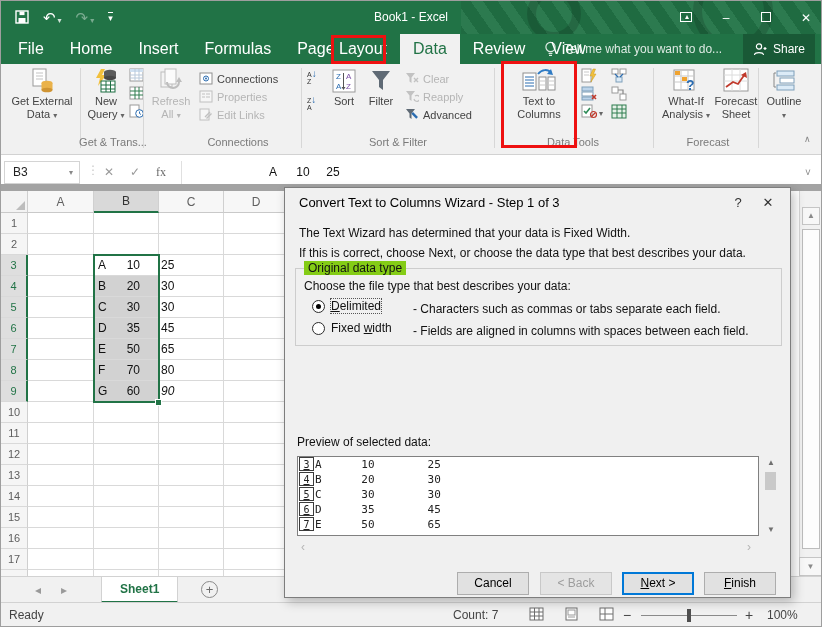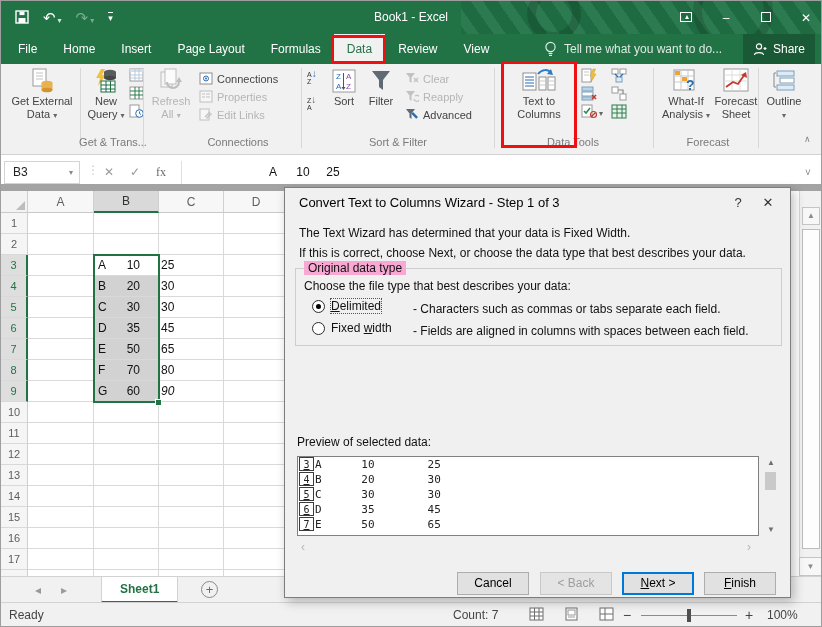--- a/index.html
+++ b/index.html
@@ -22,21 +22,21 @@
   .winbtns{position:absolute;right:6px;top:0;height:33px;display:flex;align-items:center;gap:22px;z-index:3}
   .winbtn{color:#fff;font-size:12px;width:18px;text-align:center}
   .restore-glyph{width:10px;height:10px;border:1px solid #fff;position:relative;display:inline-block}
   .ribopt-glyph{width:12px;height:10px;border:1px solid #fff;display:inline-block;position:relative}
   .ribopt-glyph:after{content:"";position:absolute;left:4px;top:2px;border-left:2px solid transparent;
      border-right:2px solid transparent;border-bottom:4px solid #fff}
 
   
   .tabrow{position:absolute;left:0;top:33px;width:100%;height:30px;background:var(--accent)}
   .tablist{position:absolute;left:4px;top:0;height:30px;display:flex}
-  .tab{height:30px;line-height:30px;padding:0 13px;color:#fff;font-size:12px;white-space:nowrap}
+  .tab{height:30px;line-height:30px;padding:0 13px;color:#fff;font-size:16px;white-space:nowrap}
   .tab.active{background:#f1f1f1;color:var(--accent)}
   .tellme{position:absolute;left:543px;top:0;height:30px;display:flex;align-items:center;gap:7px;
           color:rgba(255,255,255,.85);font-size:12px}
   .sharebtn{position:absolute;right:6px;top:0;width:72px;height:30px;background:rgba(0,0,0,.22);
             color:#fff;font-size:12px;display:flex;align-items:center;justify-content:center;gap:6px}
 
   
   .ribbon{position:absolute;left:0;top:63px;width:100%;height:91px;background:#f1f1f1;
           border-bottom:1px solid #d2d2d2;font-size:11px;color:#444}
   .gdiv{position:absolute;top:4px;height:80px;width:1px;background:#d7d7d7}
@@ -112,21 +112,21 @@
   .zoomtrack{position:absolute;top:12px;height:1px;background:#8a8a8a}
   .zoomthumb{position:absolute;top:6px;width:4px;height:13px;background:#4f4f4f}
 
   
   .dialog{position:absolute;left:283px;top:186px;width:507px;height:411px;background:#f0f0f0;
           border:1px solid #7d7d7d;box-shadow:3px 4px 10px rgba(0,0,0,.25);z-index:20;font-size:12px;color:#111}
   .dtitle{position:absolute;left:14px;top:0;height:30px;line-height:30px;font-size:13px;color:#000}
   .dhelp{position:absolute;top:0;height:30px;line-height:30px;width:20px;text-align:center;color:#333;font-size:13px}
   .dline{position:absolute;left:14px;white-space:nowrap}
   .groupbox{position:absolute;left:10px;top:80px;width:487px;height:78px;border:1px solid #cdcdcd}
-  .gleg{position:absolute;left:8px;top:-8px;background:#f9a8d4;padding:0 4px}
+  .gleg{position:absolute;left:8px;top:-8px;background:#84cc16;padding:0 4px}
   .radio-row{position:absolute;left:16px;display:flex;align-items:center}
   .rdot{width:13px;height:13px;border:1px solid #2b2b2b;border-radius:50%;position:relative;background:#fff;flex:0 0 13px}
   .rdot.on:after{content:"";position:absolute;left:3px;top:3px;width:5px;height:5px;border-radius:50%;background:#000}
   .rlabel{margin-left:6px;white-space:pre}
   .rlabel.focus{outline:1px dotted #555}
   .rdesc{position:absolute;left:117px;white-space:nowrap}
   .pvbox{position:absolute;left:12px;top:268px;width:462px;height:80px;background:#fff;border:1px solid #808080;overflow:hidden}
   .pvrow{height:15px;line-height:15px;white-space:pre;font-family:"DejaVu Sans Mono","Liberation Mono",monospace;
          font-size:11px;color:#222;display:flex;align-items:center}
   .pvnum{display:inline-block;width:15px;height:14px;border:1px solid #3c3c3c;margin:-1px 1px 0 1px;
@@ -170,22 +170,22 @@
       <span class="winbtn"><span class="restore-glyph"></span></span>
       <span class="winbtn">✕</span>
     </div>
   </div>
 
   <div class="tabrow">
     <div class="tablist">
         <div class="tab">File</div>
         <div class="tab">Home</div>
         <div class="tab">Insert</div>
+        <div class="tab">Formulas</div>
         <div class="tab">Page Layout</div>
-        <div class="tab">Formulas</div>
         <div class="tab active">Data</div>
         <div class="tab">Review</div>
         <div class="tab">View</div>
       </div>
     <div class="tellme">
       <svg width="13" height="16" viewBox="0 0 13 16">
         <circle cx="6.5" cy="6" r="4.6" fill="none" stroke="rgba(255,255,255,.85)" stroke-width="1.2"></circle>
         <line x1="4.6" y1="12.4" x2="8.4" y2="12.4" stroke="rgba(255,255,255,.85)" stroke-width="1.2"></line>
         <line x1="5" y1="14.4" x2="8" y2="14.4" stroke="rgba(255,255,255,.85)" stroke-width="1.2"></line>
       </svg>

